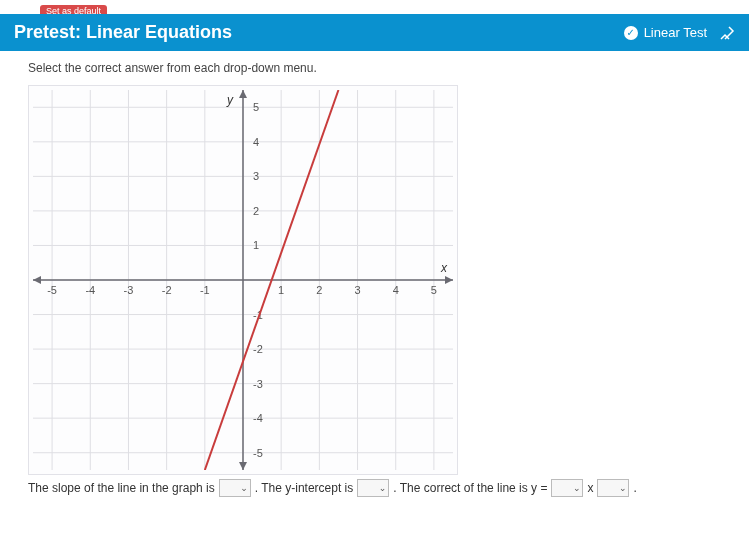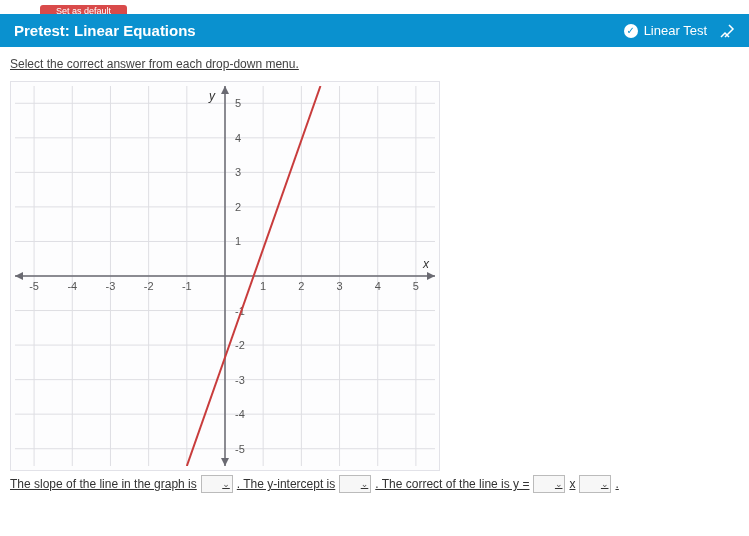--- a/index.html
+++ b/index.html
@@ -1,25 +1,25 @@
 <!DOCTYPE html>
 <html><head>
 <meta charset="utf-8">
 <style>
 * { box-sizing: border-box; margin: 0; padding: 0; }
 body { font-family: Arial, sans-serif; background: #fff; width: 749px; height: 536px; overflow: hidden; color: #333; }
 .top-frag { height: 14px; background: #fff; overflow: hidden; }
-.top-frag .badge { display: inline-block; margin-left: 40px; margin-top: -4px; background: #d94a4a; color: #fff; font-size: 9px; padding: 1px 16px; border-radius: 3px; }
+.top-frag .badge { display: inline-block; margin-left: 40px; margin-top: -4px; background: #d94a4a; color: #fff; font-size: 9px; padding: 1px 6px; border-radius: 3px; }
 .header { background: #0a91cf; color: #fff; padding: 8px 14px; display: flex; justify-content: space-between; align-items: center; }
-.header h1 { font-size: 15px; font-weight: bold; }
+.header h1 { font-size: 18px; font-weight: bold; }
 .header .right { display: flex; align-items: center; gap: 12px; }
 .header .submit { display: flex; align-items: center; gap: 6px; font-size: 13px; cursor: pointer; }
 .header .submit-icon { width: 14px; height: 14px; border-radius: 50%; background: #fff; display: flex; align-items: center; justify-content: center; color: #0a91cf; font-size: 10px; }
 .header .tool-icon { width: 16px; height: 16px; }
-.content { padding: 10px 10px; text-decoration: underline; }
+.content { padding: 10px 28px; }
 .instructions { font-size: 12px; color: #444; margin-bottom: 10px; }
 .graph-wrap { border: 1px solid #e2e2e8; padding: 4px; display: inline-block; background: #fdfdfe; }
 .graph { width: 420px; height: 380px; position: relative; }
 .graph svg { width: 100%; height: 100%; display: block; }
 .answer-line { font-size: 12px; color: #333; display: flex; align-items: center; flex-wrap: wrap; gap: 4px; }
 .dd { border: 1px solid #bbb; background: #f7f7f7; height: 18px; min-width: 32px; display: inline-flex; align-items: center; justify-content: flex-end; padding: 0 2px; cursor: pointer; }
 .dd .caret { font-size: 9px; color: #555; }
 .grid-line { stroke: #dedee3; stroke-width: 1; }
 .axis-line { stroke: #6a6a72; stroke-width: 1.5; }
 .plot-line { stroke: #c83c3c; stroke-width: 2; }

